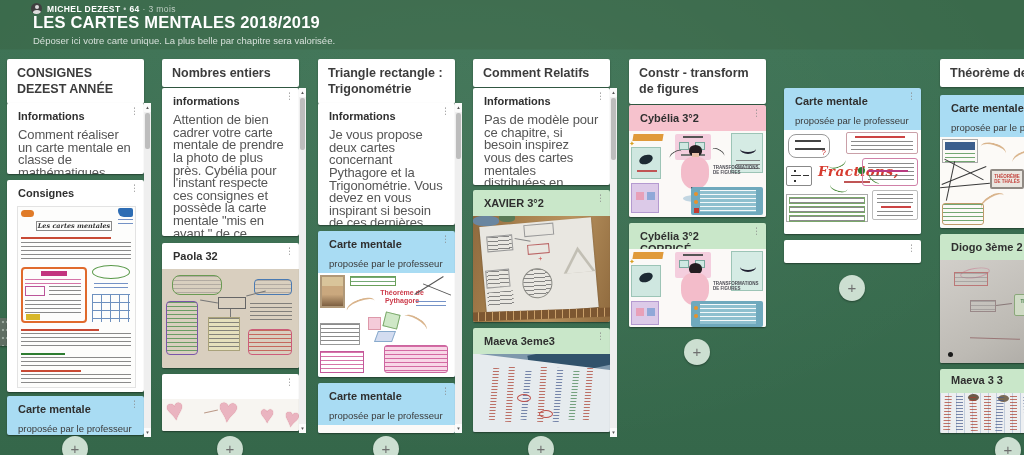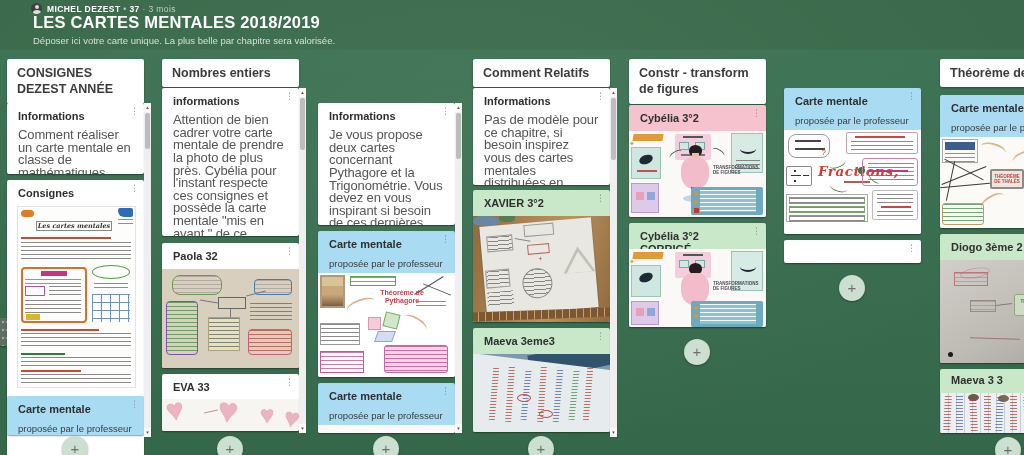--- a/index.html
+++ b/index.html
@@ -57,40 +57,40 @@
 
 <div class="stage">
 
   <div class="avatar">
     <div class="hd"></div>
     <div class="sh"></div>
   </div>
   <div class="board-meta">
     <span>MICHEL DEZEST</span>
     <span class="dim">•</span>
-    <span>37</span>
+    <span>64</span>
     <span class="dim">·</span>
     <span class="dim">3 mois</span>
   </div>
   <div class="board-title">LES CARTES MENTALES 2018/2019</div>
   <div class="board-sub">Déposer ici votre carte unique. La plus belle par chapitre sera valorisée.</div>
 
   <div class="b" style="left:0;top:318px;width:10px;height:28px;background:#5f6e63;border-radius:0 5px 5px 0;box-shadow:0 1px 2px rgba(0,0,0,.4);
     background-image:radial-gradient(circle at 3px 4px,#9aa89e 1px,transparent 1.6px),radial-gradient(circle at 7px 4px,#9aa89e 1px,transparent 1.6px);background-size:10px 8px;"></div>
 
   <section class="col" style="left:7px">
     <div class="col-h"><span>CONSIGNES DEZEST ANNÉE</span></div>
 
     <article class="card" style="top:103px;height:71px">
       <div class="t">Informations</div>
       <div class="kebab">⋮</div>
       <div class="body">Comment réaliser un carte mentale en classe de mathématiques. Déposer Albert Camus Bayonne.</div>
     </article>
 
-    <article class="card" style="top:180px;height:276px">
+    <article class="card" style="top:180px;height:212px">
       <div class="t">Consignes</div>
       <div class="kebab">⋮</div>
       <div class="img" style="left:10px;top:26px;width:117px;height:180px;background:#fdfdfc;border:1px solid #e3e3e3;">
         <div class="b" style="left:3px;top:3px;width:13px;height:7px;background:#e07b28;border-radius:4px;"></div>
         <div class="b" style="right:2px;top:1px;width:15px;height:9px;background:#2e6db4;border-radius:2px 2px 2px 6px;"></div>
         <div class="b stb" style="right:2px;top:12px;width:15px;height:7px;"></div>
         <div class="b" style="left:18px;top:14px;width:76px;height:10px;border:1px solid #8a8a8a;font:italic bold 6.5px 'DejaVu Serif',serif;color:#333;text-align:center;line-height:9px;">Les cartes mentales</div>
         <div class="b" style="left:3px;top:30px;width:90px;height:2px;background:#c84a35;"></div>
         <div class="b st" style="left:3px;top:35px;width:110px;height:20px;"></div>
         <div class="b" style="left:3px;top:60px;width:66px;height:56px;border:2px solid #e06a2c;border-radius:4px;">
@@ -148,40 +148,40 @@
         <div class="b" style="left:38px;top:32px;width:18px;height:1px;background:#777;transform:rotate(10deg);"></div>
         <div class="b" style="left:84px;top:24px;width:20px;height:1px;background:#777;transform:rotate(-14deg);"></div>
         <div class="b" style="left:68px;top:40px;width:1px;height:10px;background:#777;"></div>
         <div class="b st" style="left:46px;top:48px;width:32px;height:34px;background-color:#e5e0bd;border:1px solid #a9a27a;"></div>
         <div class="b st" style="left:88px;top:34px;width:42px;height:18px;"></div>
         <div class="b str" style="left:86px;top:60px;width:44px;height:26px;border:1.5px solid #cc5c7a;border-radius:4px;"></div>
       </div>
     </article>
 
     <article class="card" style="top:374px;height:57px">
-      <div class="t">EVA 33</div>
       <div class="kebab">⋮</div>
       <div class="img" style="top:25px;height:32px;background:#f7f5f1;">
         <span class="heart" style="left:4px;top:-6px;font-size:30px;transform:rotate(-8deg);">♥</span>
         <span class="heart" style="left:56px;top:-8px;font-size:34px;transform:rotate(6deg);">♥</span>
         <span class="heart" style="left:98px;top:2px;font-size:24px;">♥</span>
         <span class="heart" style="left:122px;top:4px;font-size:26px;transform:rotate(10deg);">♥</span>
         <div class="b" style="left:42px;top:12px;width:14px;height:1px;background:#b98;transform:rotate(-12deg);"></div>
       </div>
     </article>
 
     <div class="sbar" style="left:137px;top:88px;height:345px">
       <div class="up">▲</div>
       <div class="thumb" style="top:10px;height:52px"></div>
       <div class="dn">▼</div>
     </div>
     <button class="plus" style="left:55px;top:436px"><span>+</span></button>
   </section>
 
   <section class="col" style="left:318px">
+    <div class="col-h"><span>Triangle rectangle : Trigonométrie</span></div>
 
     <article class="card" style="top:103px;height:122px">
       <div class="t">Informations</div>
       <div class="kebab">⋮</div>
       <div class="body">Je vous propose deux cartes concernant Pythagore et la Trigonométrie. Vous devez en vous inspirant si besoin de ces dernières, réaliser une unique carte mentale regroupant ces deux notions. Bonne chance à vous.</div>
     </article>
 
     <article class="card head-blue" style="top:231px;height:146px">
       <div class="t">Carte mentale</div>
       <div class="kebab">⋮</div>

